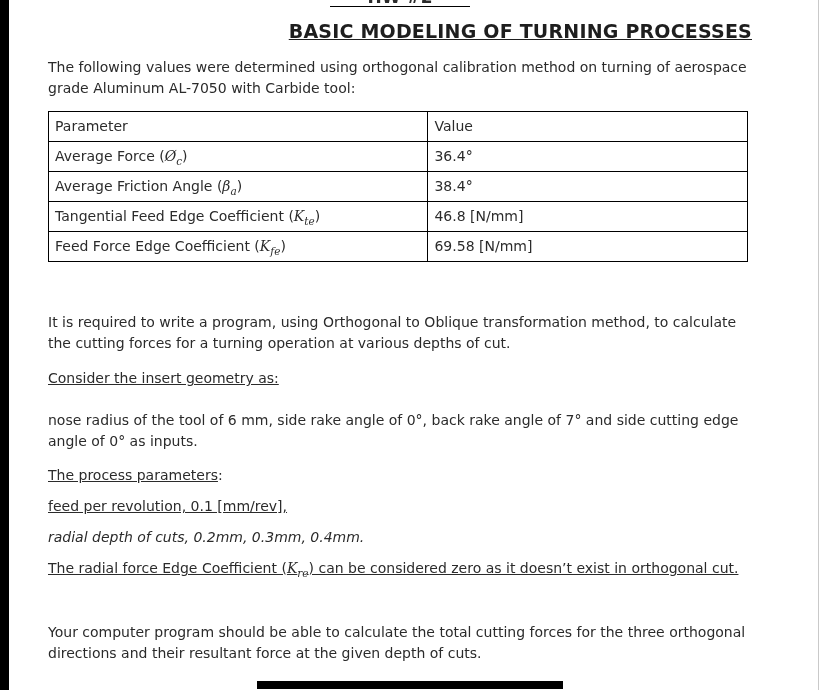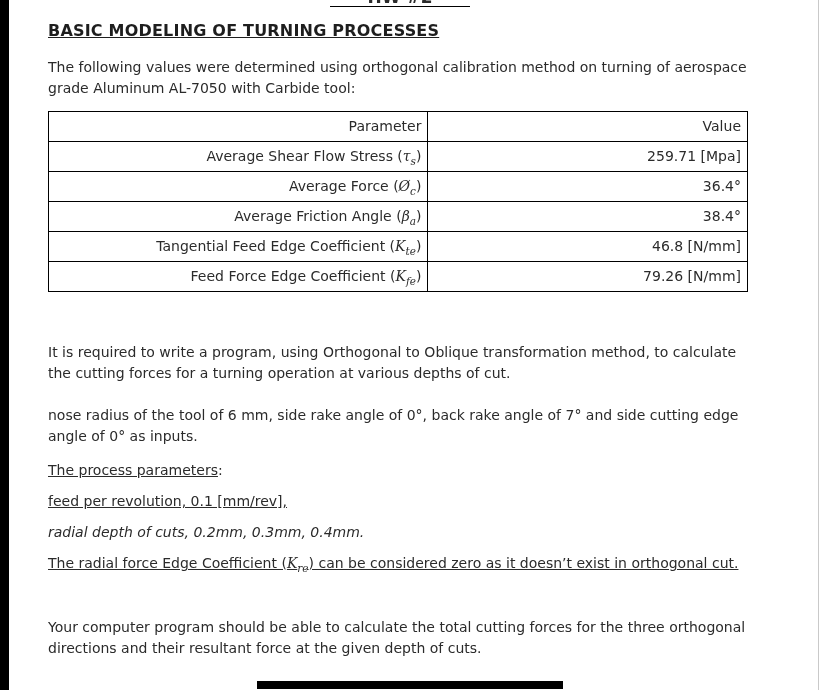--- a/index.html
+++ b/index.html
@@ -16,42 +16,42 @@
   
   .crop-top { height:7px; overflow:hidden; text-align:center; }
   .crop-top .inner {
     display:inline-block; min-width:140px; text-align:center;
     font-weight:bold; font-size:17px; line-height:17px;
     border-bottom:3px solid #000; transform:translateY(-12px);
   }
   .crop-bottom { position:absolute; left:257px; bottom:1px; width:306px; height:8px; background:#000; overflow:hidden; }
 
   h1.doc-title {
-    margin:13px 0 0 0; text-align:left;
-    font-size:16px; line-height:22px; font-weight:bold;
+    margin:13px 0 0 0; text-align:right;
+    font-size:19px; line-height:22px; font-weight:bold;
     text-decoration:underline; color:#1e1e1e; letter-spacing:0.2px;
   }
   p { margin:0; }
   .intro   { margin-top:15px; }
   .task    { margin-top:50px; }
   .uhead   { margin-top:14px; }
   .uhead .u { text-decoration:underline; }
   .geom    { margin-top:21px; }
   .phead   { margin-top:13px; }
   .feed    { margin-top:10px;text-decoration:underline; }
   .depth   { margin-top:10px;font-style:italic; }
   .radial  { margin-top:10px;text-decoration:underline; }
   .closing { margin-top:43px; }
 
   table.params {
     margin-top:12px; width:700px; border-collapse:collapse;
     font-size:14px; color:#2b2b2b;
   }
   table.params th, table.params td {
-    border:1px solid #000; text-align:right; vertical-align:middle;
+    border:1px solid #000; text-align:left; vertical-align:middle;
     font-weight:normal; padding:4px 6px; height:21px;
   }
   table.params col.c1 { width:380px; }
   table.params col.c2 { width:320px; }
 
   .msym { font-family:"DejaVu Serif","Liberation Serif",serif; font-style:italic; }
   sub.msub {
     font-family:"DejaVu Serif","Liberation Serif",serif; font-style:italic;
     font-size:10.5px; line-height:0;
   }
@@ -76,44 +76,41 @@
     <colgroup>
         <col class="c1">
         <col class="c2">
       </colgroup>
     <tbody>
         <tr>
       <th>Parameter</th>
       <th>Value</th>
     </tr>
     <tr>
-      <td><span>Average Shear Flow Stress (</span><span class="msym">τ</span><sub class="msub">s</sub><span>)</span></td>
-      <td>259.71 [Mpa]</td>
-    </tr>
-    <tr>
       <td><span>Average Force (</span><span class="msym">Ø</span><sub class="msub">c</sub><span>)</span></td>
       <td>36.4°</td>
     </tr>
     <tr>
       <td><span>Average Friction Angle (</span><span class="msym">β</span><sub class="msub">a</sub><span>)</span></td>
       <td>38.4°</td>
     </tr>
     <tr>
       <td><span>Tangential Feed Edge Coefficient (</span><span class="msym">K</span><sub class="msub">te</sub><span>)</span></td>
       <td>46.8 [N/mm]</td>
     </tr>
     <tr>
       <td><span>Feed Force Edge Coefficient (</span><span class="msym">K</span><sub class="msub">fe</sub><span>)</span></td>
-      <td>79.26 [N/mm]</td>
+      <td>69.58 [N/mm]</td>
     </tr>
   </tbody>
     </table>
 
   <p class="task">It is required to write a program, using Orthogonal to Oblique transformation method, to calculate the cutting forces for a turning operation at various depths of cut.</p>
 
+  <p class="uhead"><span class="u">Consider the insert geometry as:</span></p>
 
   <p class="geom">nose radius of the tool of 6 mm, side rake angle of 0°, back rake angle of 7° and side cutting edge angle of 0° as inputs.</p>
 
   <p class="uhead phead"><span class="u">The process parameters</span><span>:</span></p>
 
   <p class="feed">feed per revolution, 0.1 [mm/rev],</p>
 
   <p class="depth">radial depth of cuts, 0.2mm, 0.3mm, 0.4mm.</p>
 
   <p class="radial"><span>The radial force Edge Coefficient (</span><span class="msym">K</span><sub class="msub">re</sub><span>) can be considered zero as it doesn’t exist in orthogonal cut.</span></p>

